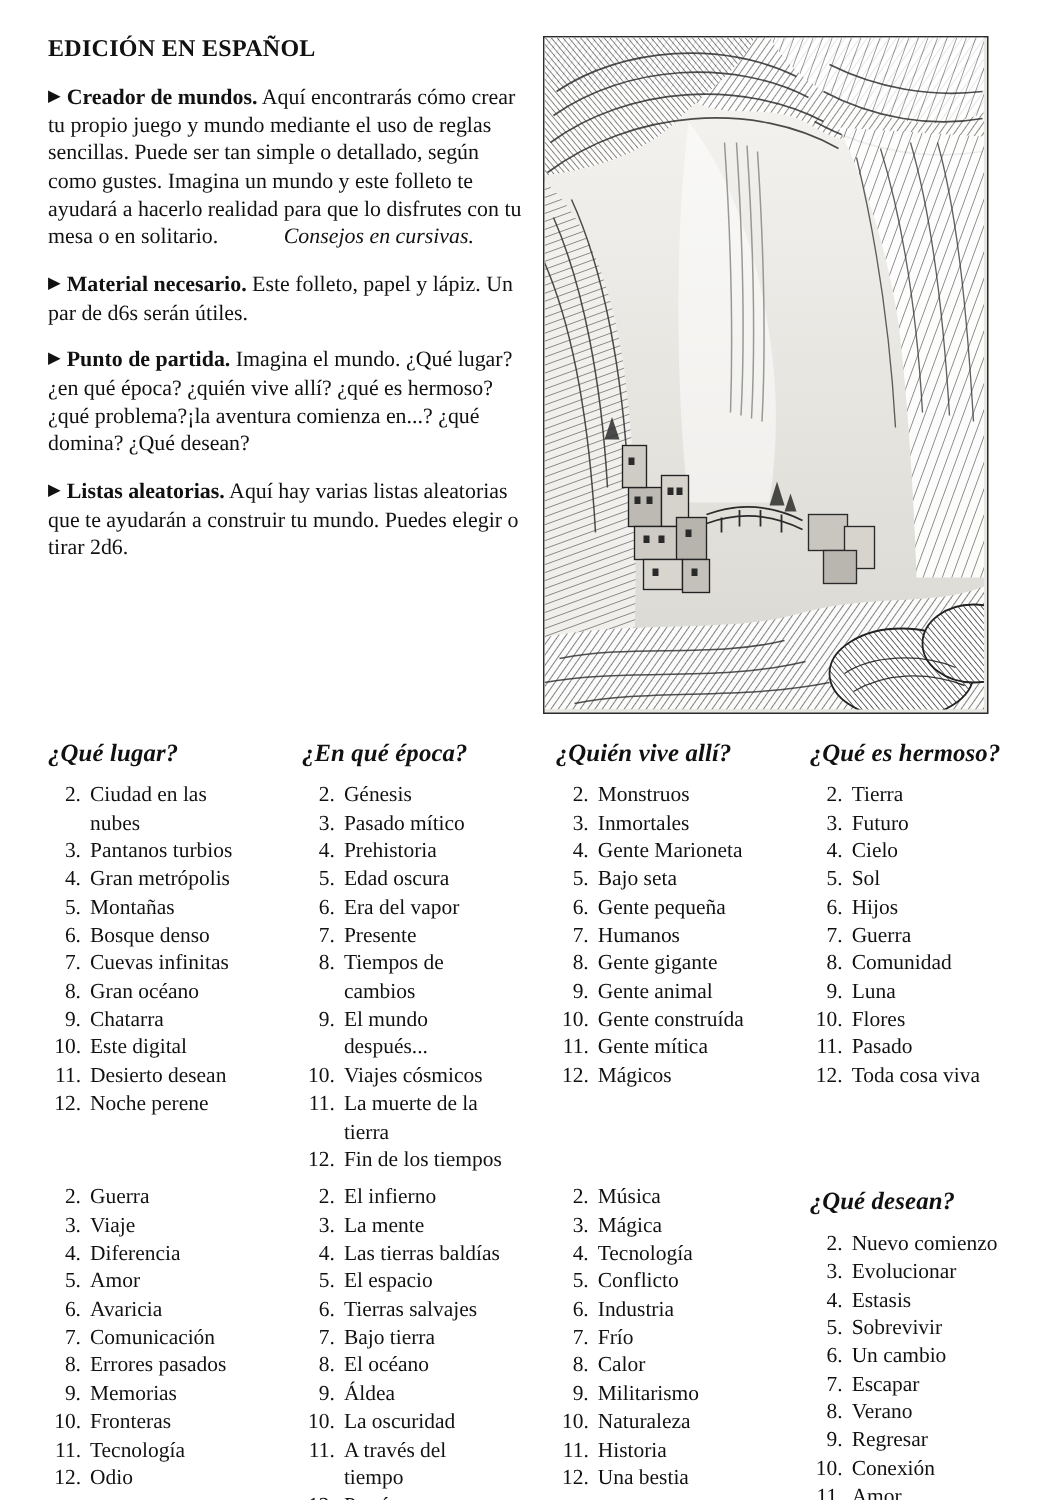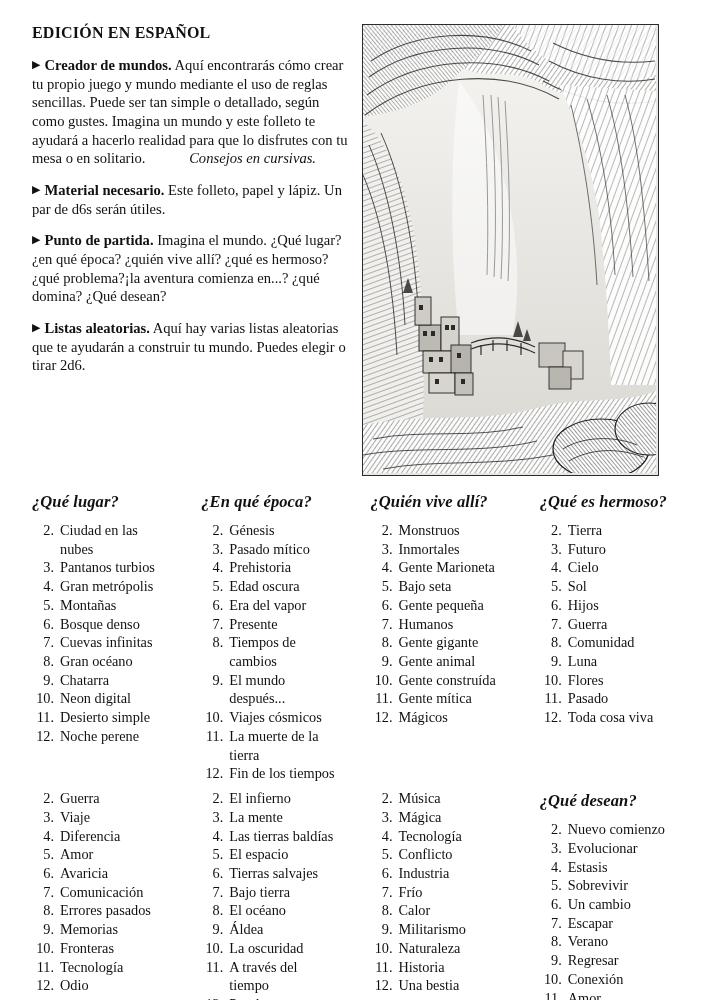--- a/index.html
+++ b/index.html
@@ -306,25 +306,25 @@
           <li>
               <span class="num">8.</span>
               <span class="lbl">Gran océano</span>
             </li>
           <li>
               <span class="num">9.</span>
               <span class="lbl">Chatarra</span>
             </li>
           <li>
               <span class="num">10.</span>
-              <span class="lbl">Neon digital</span>
-            </li>
-          <li>
-              <span class="num">11.</span>
-              <span class="lbl">Desierto simple</span>
+              <span class="lbl">Este digital</span>
+            </li>
+          <li>
+              <span class="num">11.</span>
+              <span class="lbl">Desierto desean</span>
             </li>
           <li>
               <span class="num">12.</span>
               <span class="lbl">Noche perene</span>
             </li>
         </ol>
       </div>
 
       <div class="col">
         <h3>¿En qué época?</h3>

